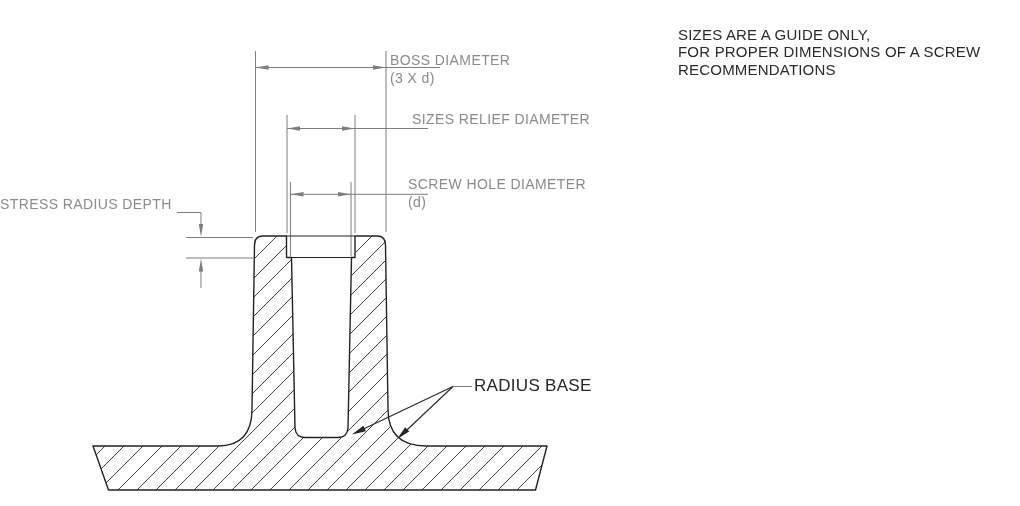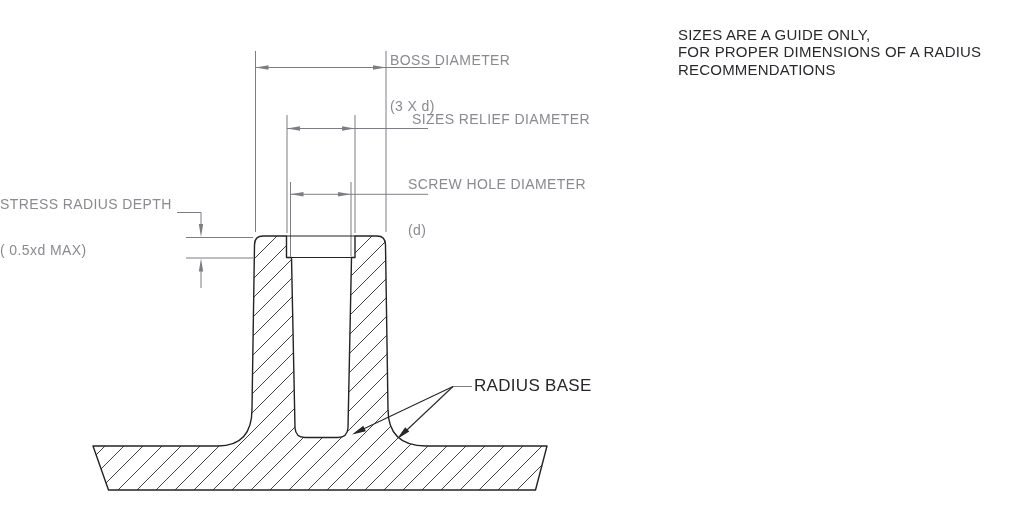--- a/index.html
+++ b/index.html
@@ -5,21 +5,21 @@
   html,body{margin:0;padding:0;background:#ffffff;}
   .stage{
     position:relative;width:1020px;height:506px;background:#ffffff;
     font-family:"Liberation Sans", sans-serif;overflow:hidden;
   }
   .stage svg{position:absolute;left:0;top:0;}
   .dim-label{
     position:absolute;color:#8a8a90;font-size:14px;line-height:18px;
     letter-spacing:0.4px;text-align:left;white-space:nowrap;
   }
-  .dim-label .l2{white-space:nowrap;margin-top:28px;}
+  .dim-label .l2{white-space:nowrap;}
   .note{
     position:absolute;left:678px;top:26px;color:#2a2a2e;font-size:15px;
     line-height:17.4px;letter-spacing:0.2px;white-space:nowrap;
   }
   .radius-label{
     position:absolute;left:474px;top:376px;color:#27272b;font-size:17px;
     letter-spacing:0.3px;white-space:nowrap;text-align:center;
   }
 </style>
 </head>
@@ -105,24 +105,23 @@
     <div>SIZES RELIEF DIAMETER</div>
   </div>
 
   <div class="dim-label" style="left:408px;top:175px;width:240px">
     <div>SCREW HOLE DIAMETER</div>
     <div class="l2">(d)</div>
   </div>
 
   <div class="dim-label" style="left:0px;top:195px;width:180px">
     <div>STRESS RADIUS DEPTH</div>
-    <div class="l2">( 0.5xd MAX)</div>
   </div>
 
   <div class="radius-label">RADIUS BASE</div>
 
   <div class="note">
     <div>SIZES ARE A GUIDE ONLY,</div>
-    <div>FOR PROPER DIMENSIONS OF A RADIUS</div>
+    <div>FOR PROPER DIMENSIONS OF A SCREW</div>
     <div>RECOMMENDATIONS</div>
   </div>
 
 </div>
 
 </body></html>

